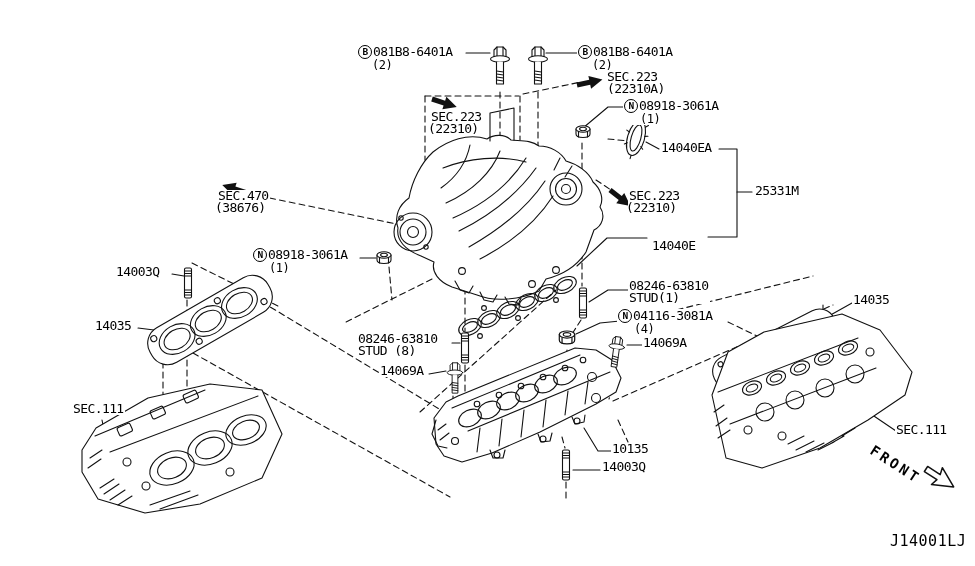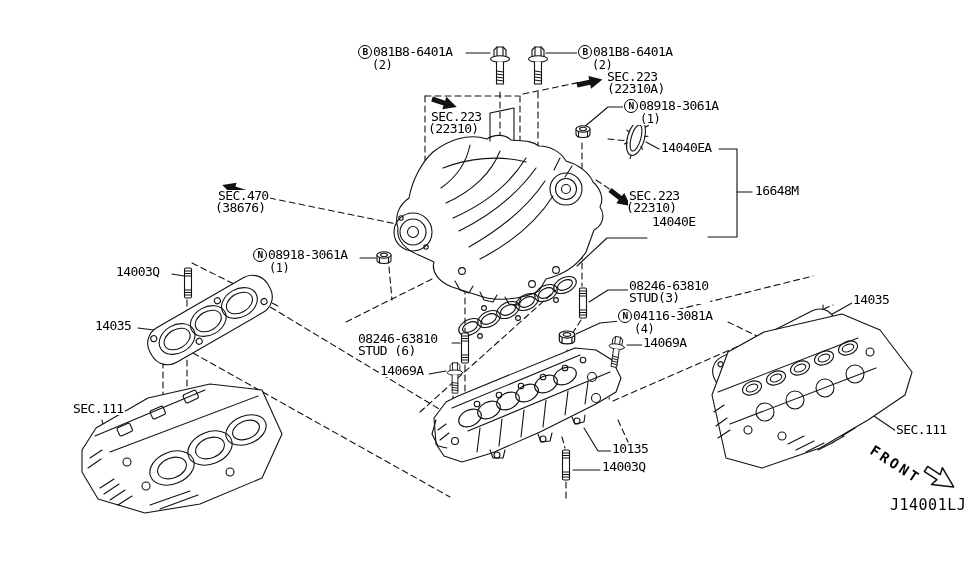--- a/index.html
+++ b/index.html
@@ -315,22 +315,22 @@
 
   <div class="lbl" style="left:623px;top:99px">
     <span class="row">
         <span class="circ">N</span>
         <span>08918-3061A</span>
       </span>
     <div class="qty" style="margin-left:16px">(1)</div>
   </div>
 
   <div class="lbl" style="left:660px;top:142px">14040EA</div>
-  <div class="lbl" style="left:754px;top:185px">16648M</div>
-  <div class="lbl" style="left:651px;top:216px">14040E</div>
+  <div class="lbl" style="left:754px;top:185px">25331M</div>
+  <div class="lbl" style="left:651px;top:240px">14040E</div>
 
   <div class="lbl" style="left:430px;top:111px">
     <div>SEC.223</div>
     <div style="margin-left:-3px">(22310)</div>
   </div>
 
   <div class="lbl" style="left:628px;top:190px">
     <div>SEC.223</div>
     <div style="margin-left:-3px">(22310)</div>
   </div>
@@ -346,43 +346,43 @@
         <span>08918-3061A</span>
       </span>
     <div class="qty" style="margin-left:16px">(1)</div>
   </div>
 
   <div class="lbl" style="left:115px;top:266px">14003Q</div>
   <div class="lbl" style="left:94px;top:320px">14035</div>
 
   <div class="lbl" style="left:357px;top:333px">
     <div>08246-63810</div>
-    <div>STUD (6)</div>
+    <div>STUD (8)</div>
   </div>
 
   <div class="lbl" style="left:379px;top:365px">14069A</div>
 
   <div class="lbl" style="left:628px;top:280px">
     <div>08246-63810</div>
-    <div>STUD(3)</div>
+    <div>STUD(1)</div>
   </div>
 
   <div class="lbl" style="left:617px;top:309px">
     <span class="row">
         <span class="circ">N</span>
         <span>04116-3081A</span>
       </span>
     <div class="qty" style="margin-left:16px">(4)</div>
   </div>
 
   <div class="lbl" style="left:642px;top:337px">14069A</div>
   <div class="lbl" style="left:852px;top:294px">14035</div>
 
   <div class="lbl" style="left:72px;top:403px">SEC.111</div>
   <div class="lbl" style="left:895px;top:424px">SEC.111</div>
 
   <div class="lbl" style="left:611px;top:443px">10135</div>
   <div class="lbl" style="left:601px;top:461px">14003Q</div>
 
   <div class="front" style="left:876px;top:442px">FRONT</div>
-  <div class="code" style="left:890px;top:496px">J14001LJ</div>
+  <div class="code" style="left:890px;top:532px">J14001LJ</div>
 
 </div>
 
 </body></html>

